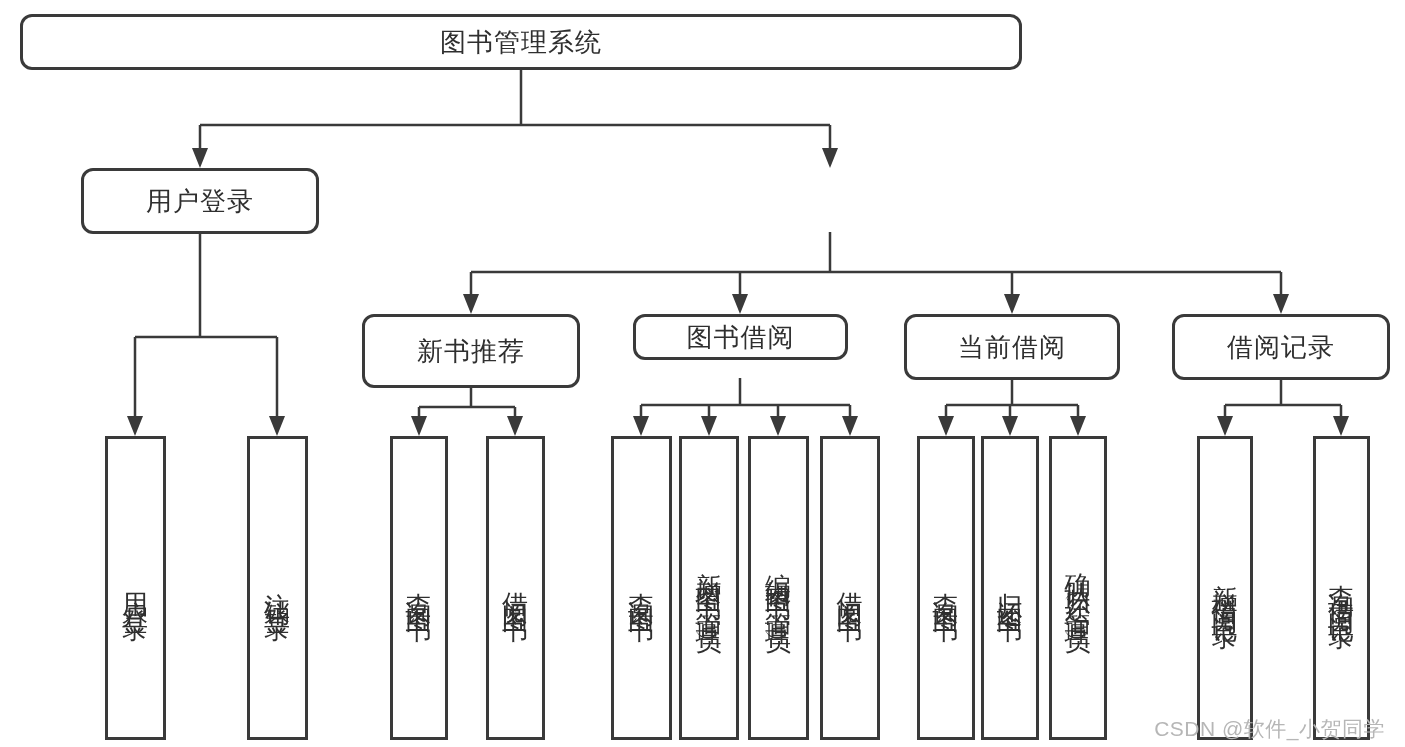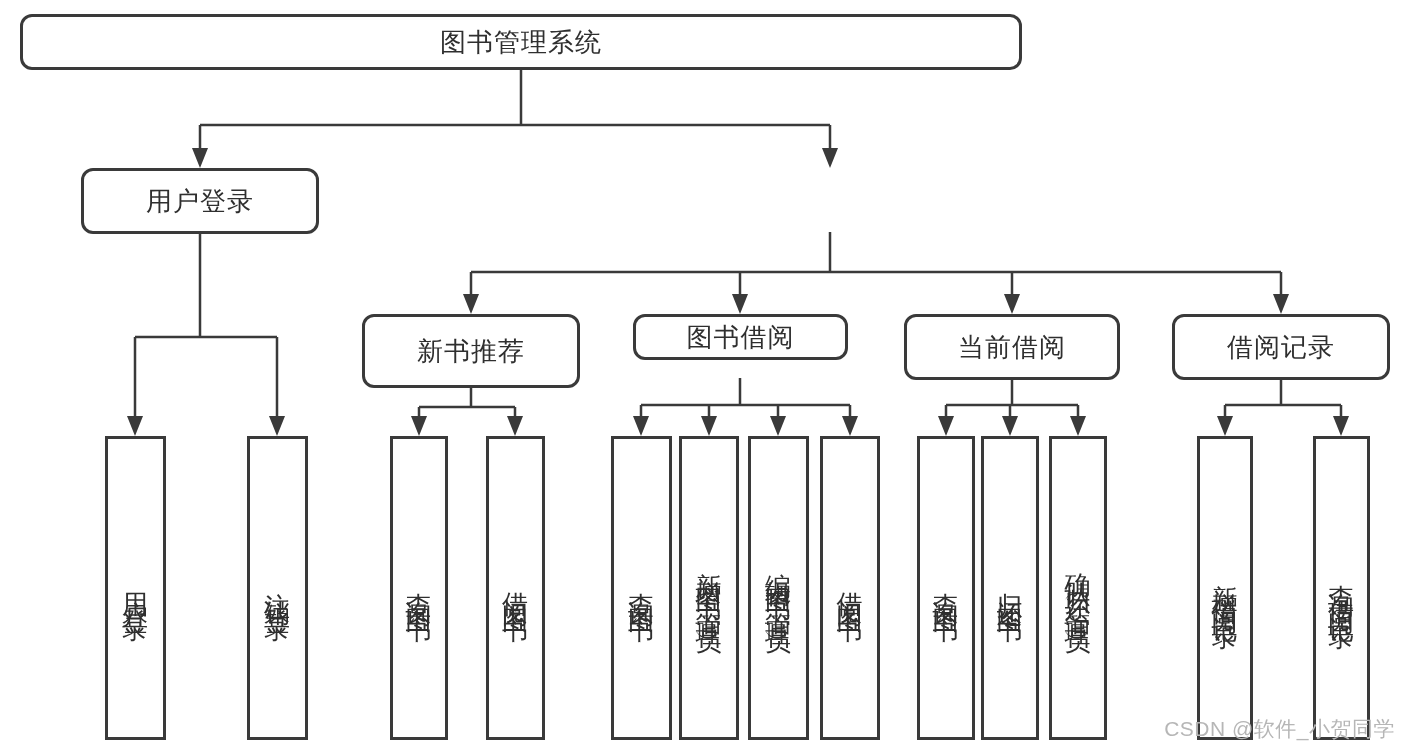--- a/index.html
+++ b/index.html
@@ -50,21 +50,21 @@
   .box.h { letter-spacing: 1px; border-radius: 12px; }
   .box.v {
     writing-mode: vertical-rl;
     text-orientation: mixed;
     letter-spacing: 8px;
     text-align: center;
     overflow: hidden;
   }
   .watermark {
     position: absolute;
-    right: 10px;
+    right: 20px;
     bottom: 4px;
     font-size: 21px;
     color: var(--watermark);
     letter-spacing: 0.5px;
     z-index: 10;
     white-space: nowrap;
   }
 </style>
 </head>
 <body>

